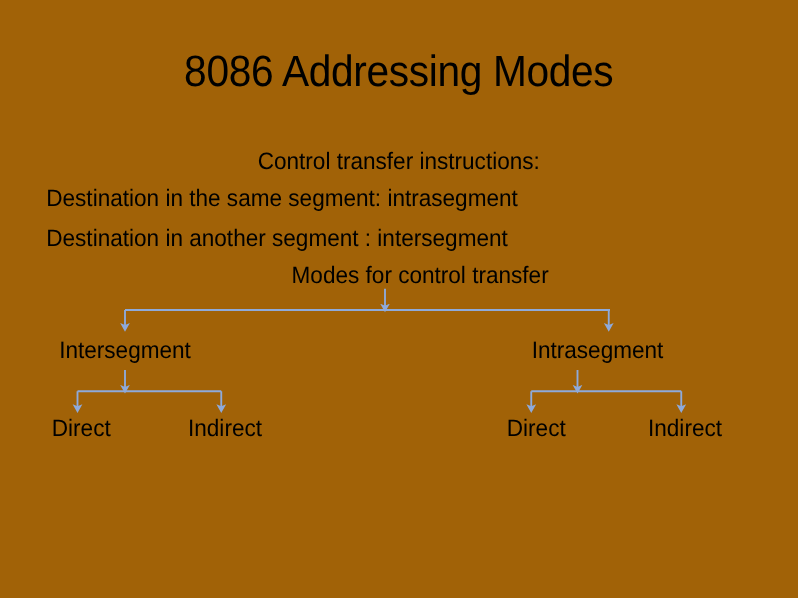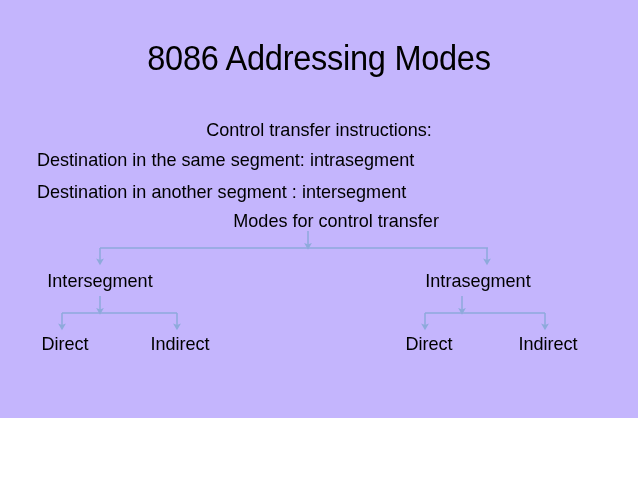--- a/index.html
+++ b/index.html
@@ -3,22 +3,22 @@
 <meta charset="utf-8">
 <style>
   html, body {
     margin: 0;
     padding: 0;
     background: #ffffff;
   }
   #slide {
     position: relative;
     width: 638px;
-    height: 418px;
-    background: #c4b5fd;
+    height: 478px;
+    background: #a16207;
     overflow: hidden;
     font-family: "Liberation Sans", sans-serif;
     color: #000000;
   }
 
   
   .slide-title {
     position: absolute;
     left: 0;
     top: 36px;

